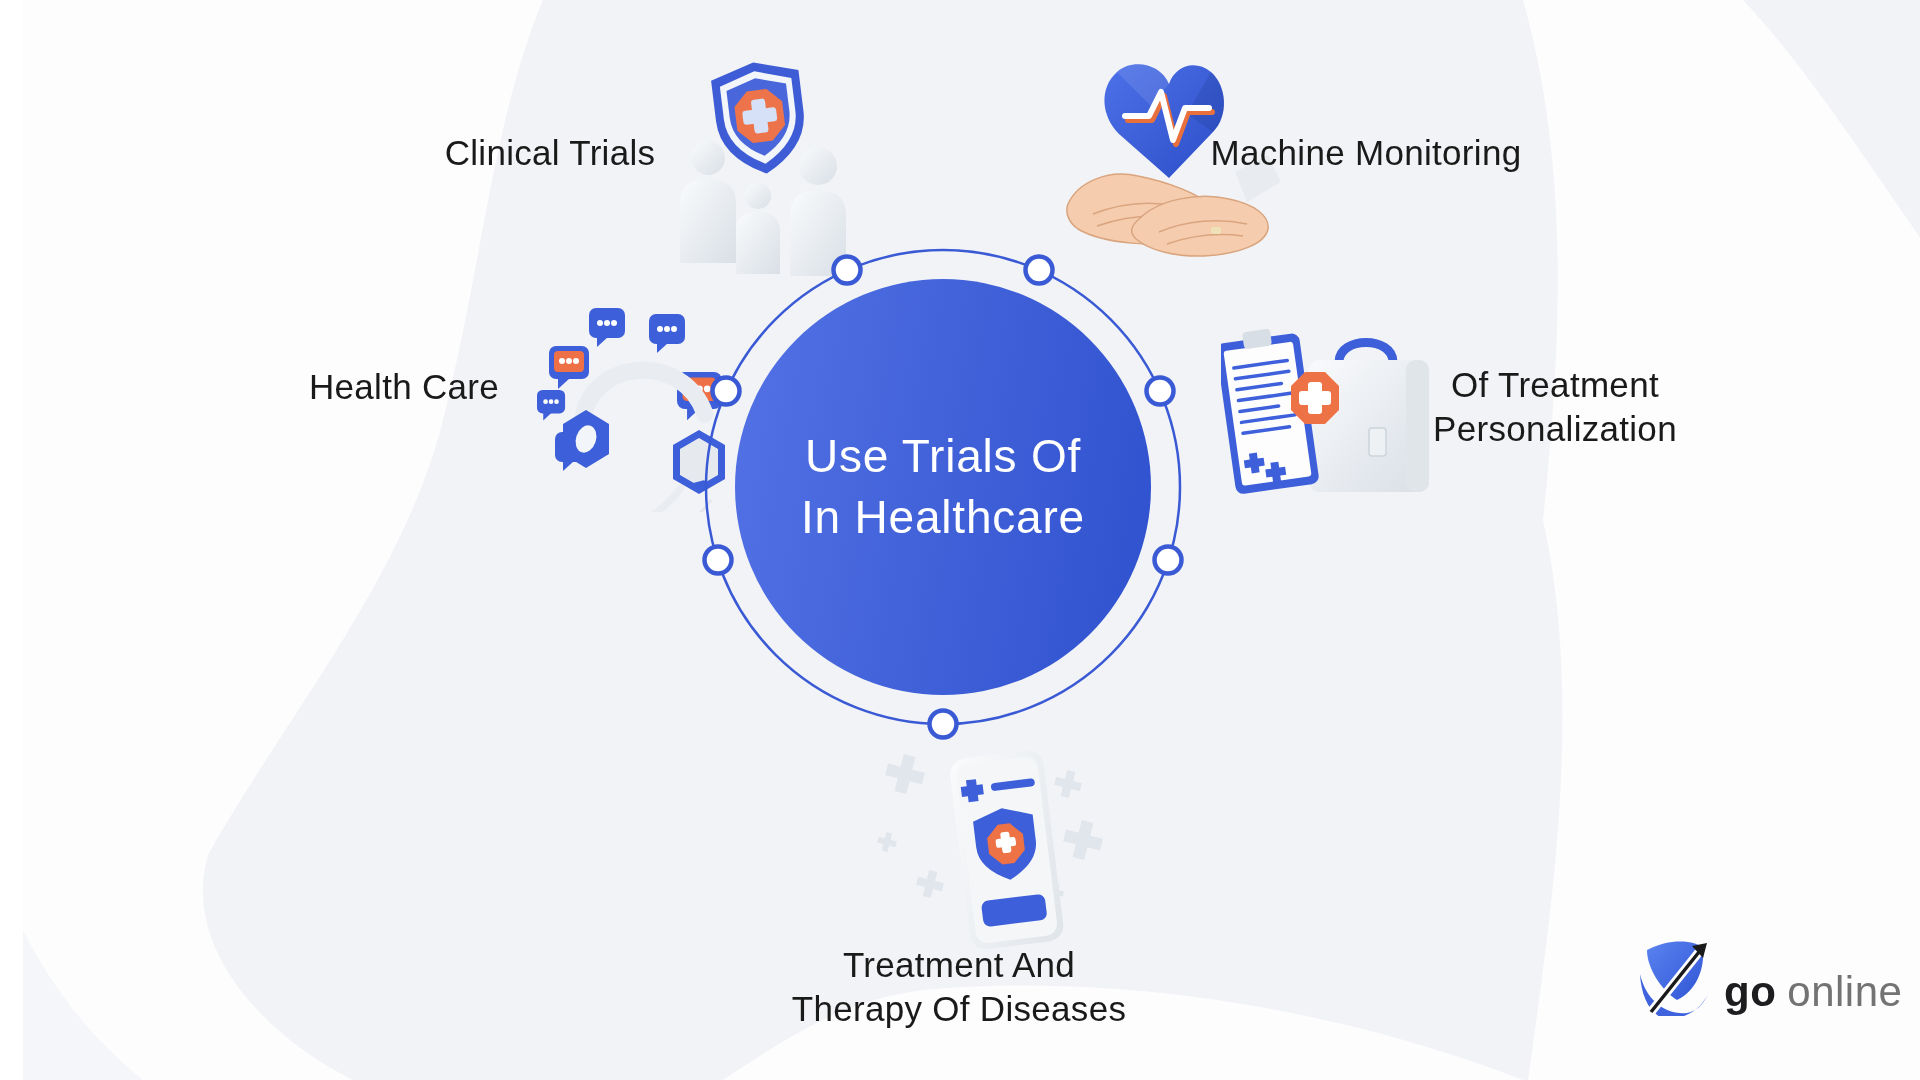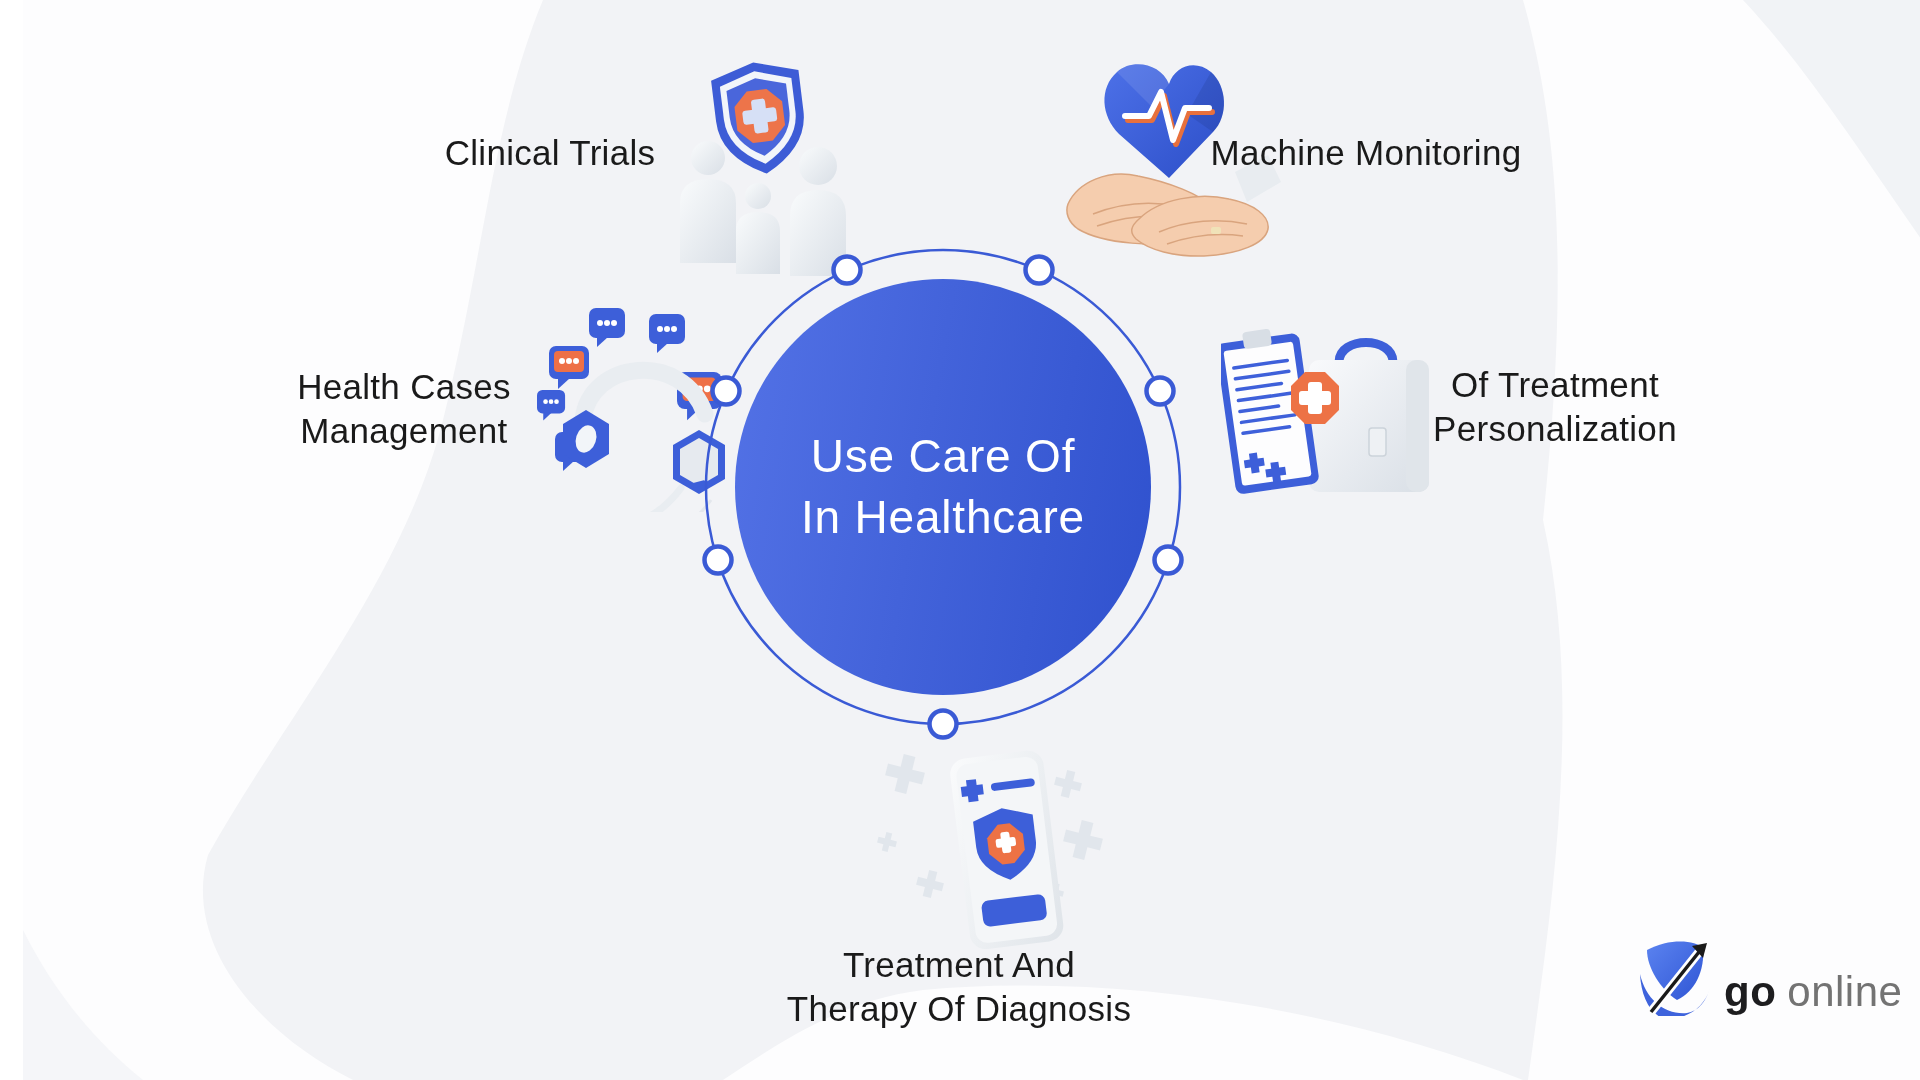--- a/index.html
+++ b/index.html
@@ -172,22 +172,21 @@
         <rect x="44" y="226" width="16" height="11" rx="4" fill="#3d5fd9" transform="rotate(-18 52 231)"></rect>
         <polygon points="55,120 78,134 78,164 55,178 32,164 32,134" fill="#3d5fd9"></polygon>
         <ellipse cx="55" cy="149" rx="10" ry="14" fill="#f2f5f9" transform="rotate(18 55 149)"></ellipse>
         <polygon points="168,140 194,155 194,189 168,204 142,189 142,155" fill="#3d5fd9"></polygon>
         <polygon points="168,148 187,159 187,185 168,196 149,185 149,159" fill="#e6eaef"></polygon>
         <rect x="158" y="192" width="17" height="5" rx="2.5" fill="#3d5fd9" transform="rotate(-14 166 194)"></rect>
       </g>
     </svg>
   </div>
   <div class="case-label lbl-management">
-    <div>Health Cases</div>
-    <div>Management</div>
+    <div>Health Care</div>
   </div>
 
   <div class="abs" style="left:1198px; top:310px; width:235px; height:202px;">
     <svg width="235" height="202" viewBox="0 0 235 202">
       <defs>
         <linearGradient id="gCase" x1="0" y1="0" x2="1" y2="1">
           <stop offset="0" stop-color="#f9fafc"></stop>
             <stop offset="1" stop-color="#d9dfe6"></stop>
         </linearGradient>
       </defs>
@@ -249,38 +248,38 @@
         <path d="M132,66 L162,76 V102 Q162,124 132,138 Q102,124 102,102 V76 Z" fill="#3d5fd9"></path>
         <polygon points="138,82 150,94 150,110 138,122 126,122 114,110 114,94 126,82" fill="#ed7245"></polygon>
         <rect x="122" y="96" width="20" height="9" rx="2.5" fill="#ffffff"></rect>
         <rect x="127.5" y="90" width="9" height="21" rx="2.5" fill="#ffffff"></rect>
         <rect x="100" y="156" width="64" height="26" rx="7" fill="#3d5fd9"></rect>
       </g>
     </svg>
   </div>
   <div class="case-label lbl-diagnosis">
     <div>Treatment And</div>
-    <div>Therapy Of Diagnosis</div>
+    <div>Therapy Of Diseases</div>
   </div>
 
   <svg class="layer" width="1920" height="1080">
     <circle cx="920" cy="487" r="237" fill="none" stroke="#3a5ad5" stroke-width="2.5"></circle>
     <g fill="#ffffff" stroke="#3a5ad5" stroke-width="4.5">
       <circle cx="1137" cy="391" r="13.5"></circle>
       <circle cx="1016" cy="270" r="13.5"></circle>
       <circle cx="824" cy="270" r="13.5"></circle>
       <circle cx="703" cy="391" r="13.5"></circle>
       <circle cx="695" cy="560" r="13.5"></circle>
       <circle cx="920" cy="724" r="13.5"></circle>
       <circle cx="1145" cy="560" r="13.5"></circle>
     </g>
   </svg>
 
   <div class="center-circle">
-    <div class="t-line">Use Care Of</div>
+    <div class="t-line">Use Trials Of</div>
     <div class="t-line">In Healthcare</div>
   </div>
 
   <div class="logo">
     <svg width="74" height="80" viewBox="0 0 74 80">
       <defs>
         <linearGradient id="gLogo" x1="0" y1="0" x2="1" y2="1">
           <stop offset="0" stop-color="#5b83f0"></stop>
             <stop offset="1" stop-color="#2f55d4"></stop>
         </linearGradient>

